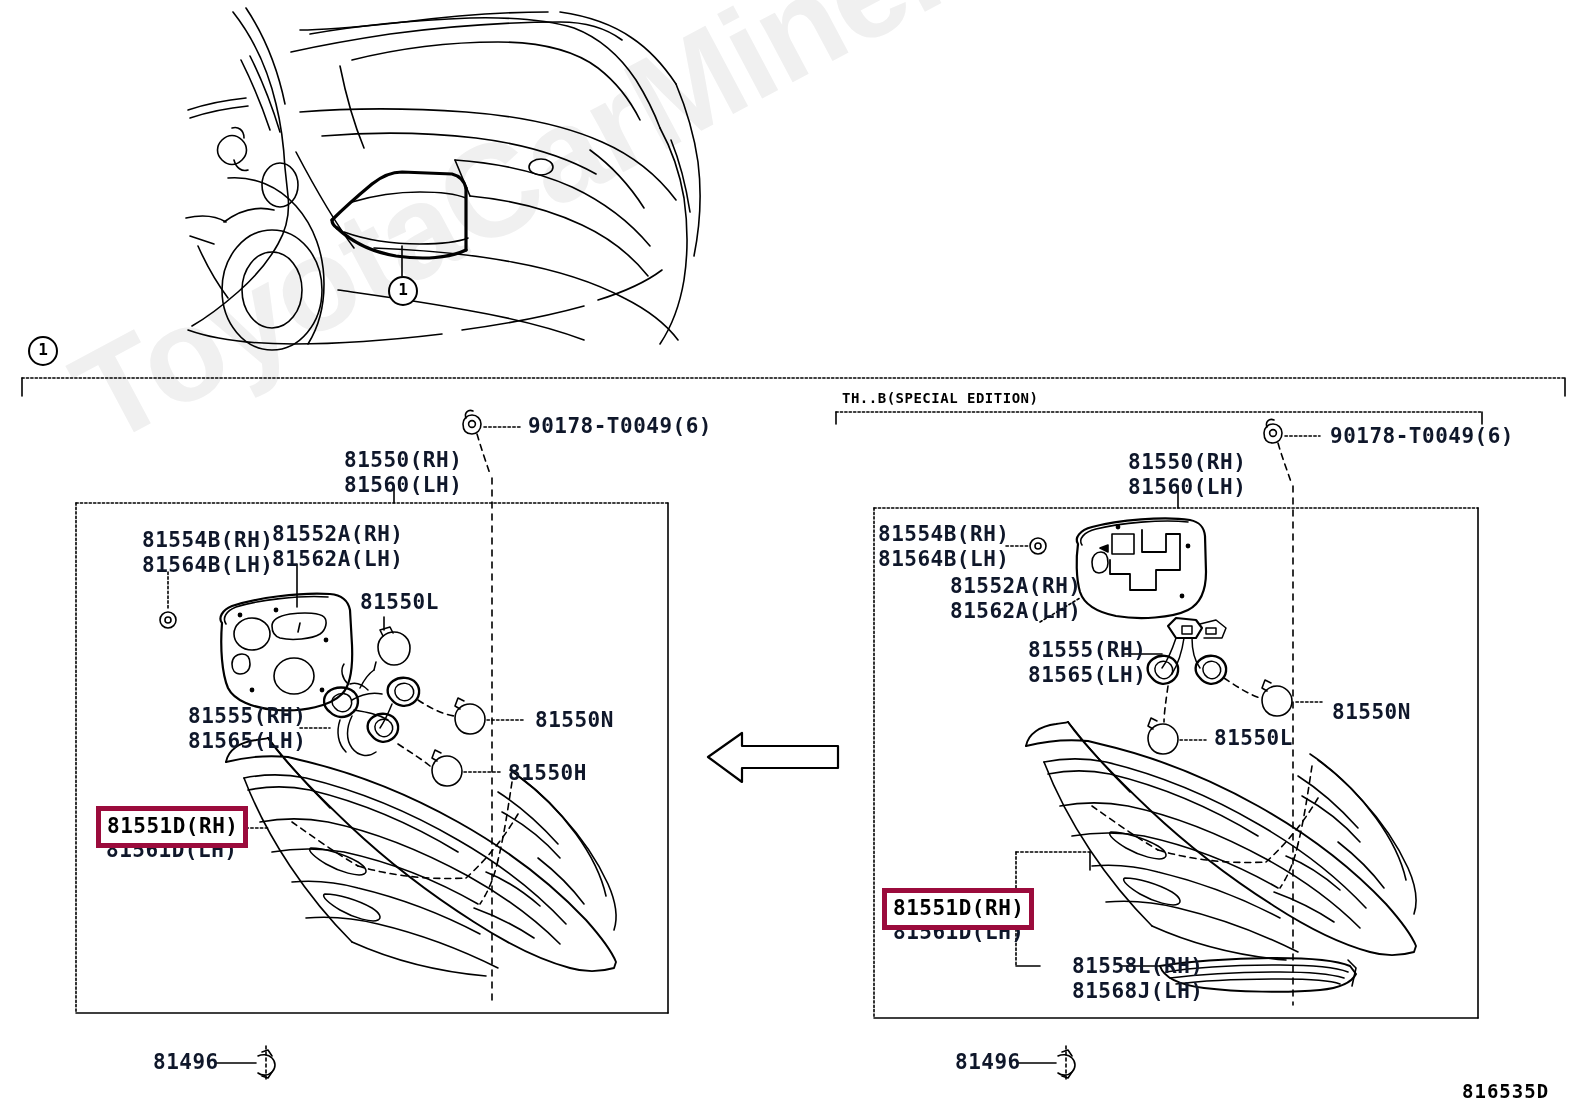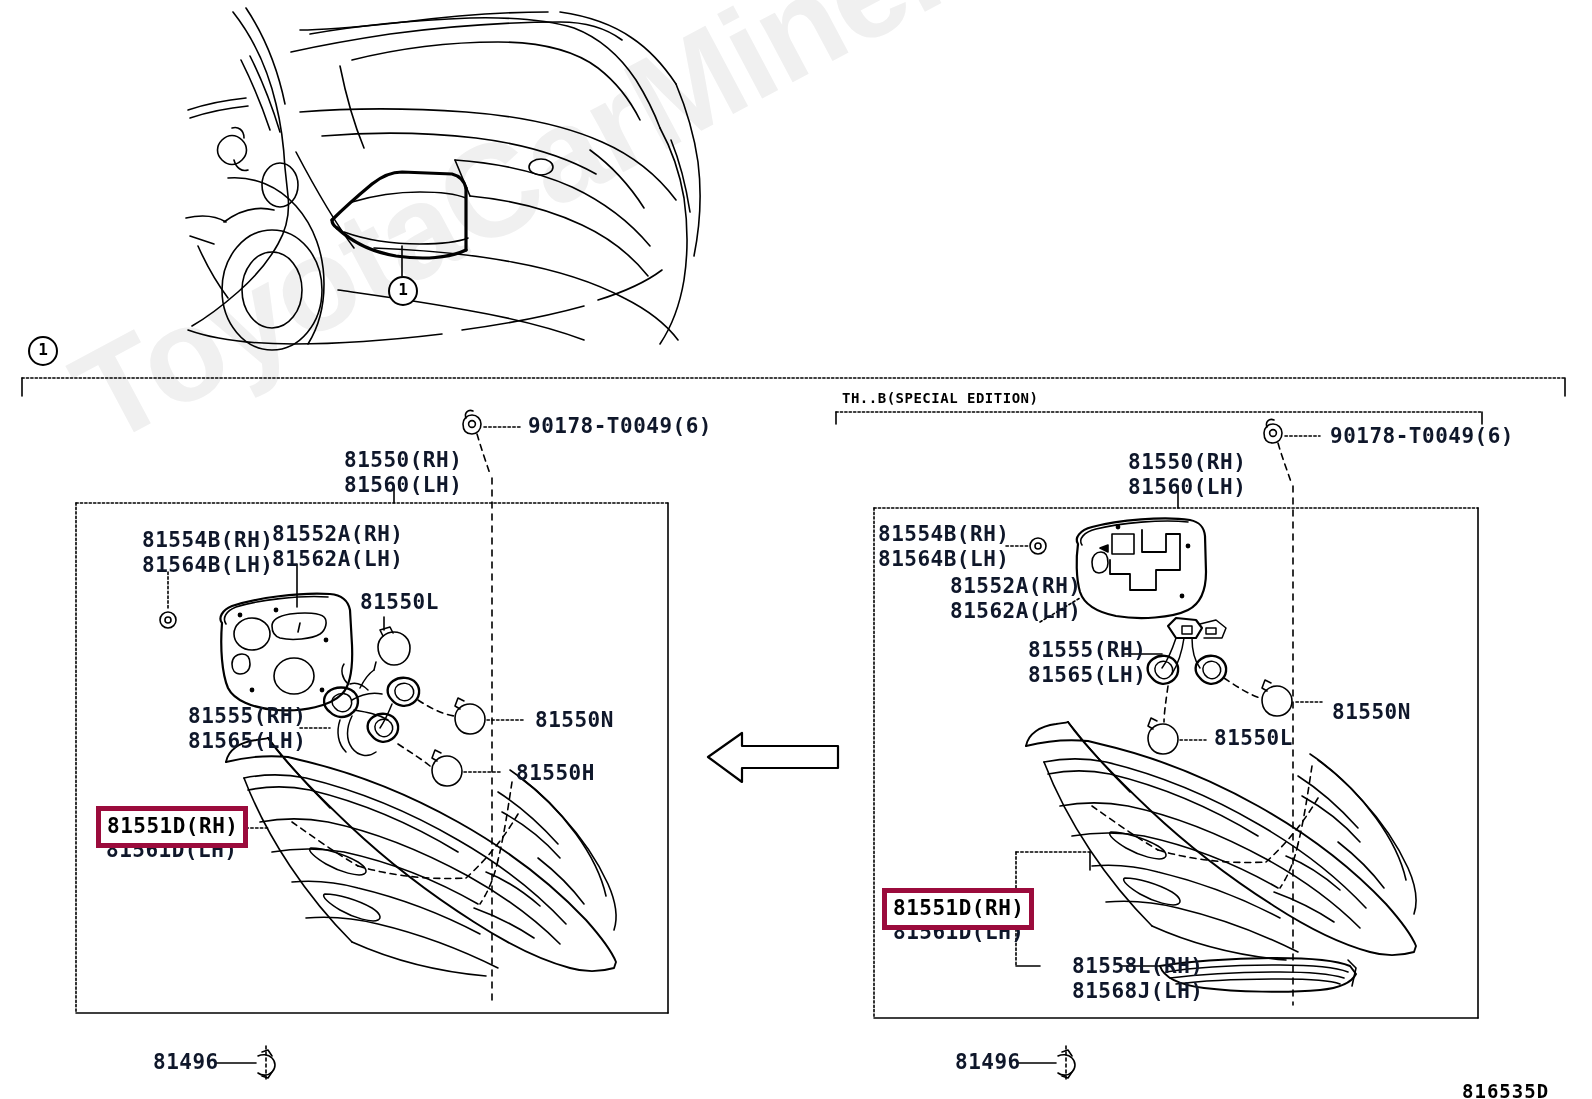--- a/index.html
+++ b/index.html
@@ -438,21 +438,21 @@
     <div class="lbl" style="left:344px;top:448px;">81550(RH)
 81560(LH)</div>
     <div class="lbl" style="left:142px;top:528px;">81554B(RH)
 81564B(LH)</div>
     <div class="lbl" style="left:272px;top:522px;">81552A(RH)
 81562A(LH)</div>
     <div class="lbl" style="left:360px;top:590px;">81550L</div>
     <div class="lbl" style="left:188px;top:704px;">81555(RH)
 81565(LH)</div>
     <div class="lbl" style="left:535px;top:708px;">81550N</div>
-    <div class="lbl" style="left:508px;top:761px;margin-left:8px;">81550H</div>
+    <div class="lbl" style="left:508px;top:761px;">81550H</div>
     <div class="lbl" style="left:106px;top:838px;">81561D(LH)</div>
     <div class="hl" style="left:96px;top:806px;">81551D(RH)</div>
     <div class="lbl" style="left:153px;top:1050px;">81496</div>
 
     <div class="hdr" style="left:842px;top:390px;">TH..B(SPECIAL EDITION)</div>
     <div class="lbl" style="left:1330px;top:424px;">90178-T0049(6)</div>
     <div class="lbl" style="left:1128px;top:450px;">81550(RH)
 81560(LH)</div>
     <div class="lbl" style="left:878px;top:522px;">81554B(RH)
 81564B(LH)</div>

